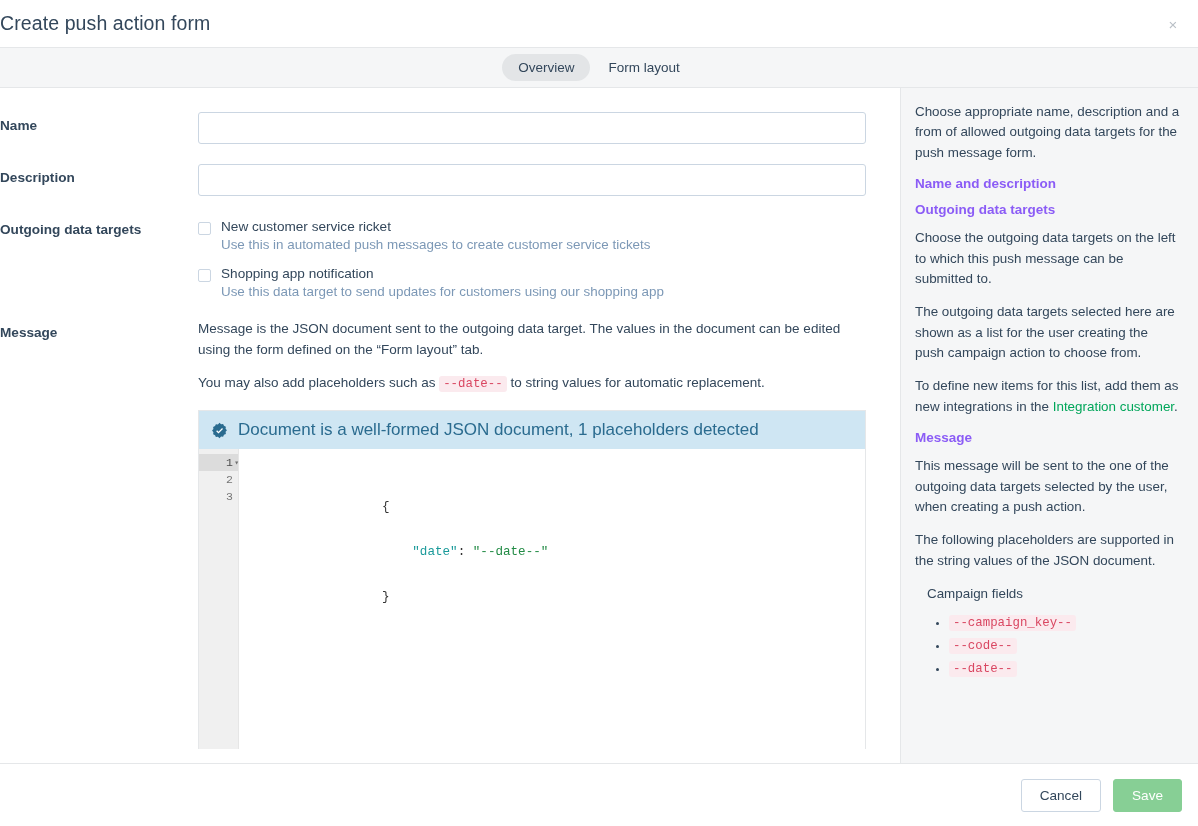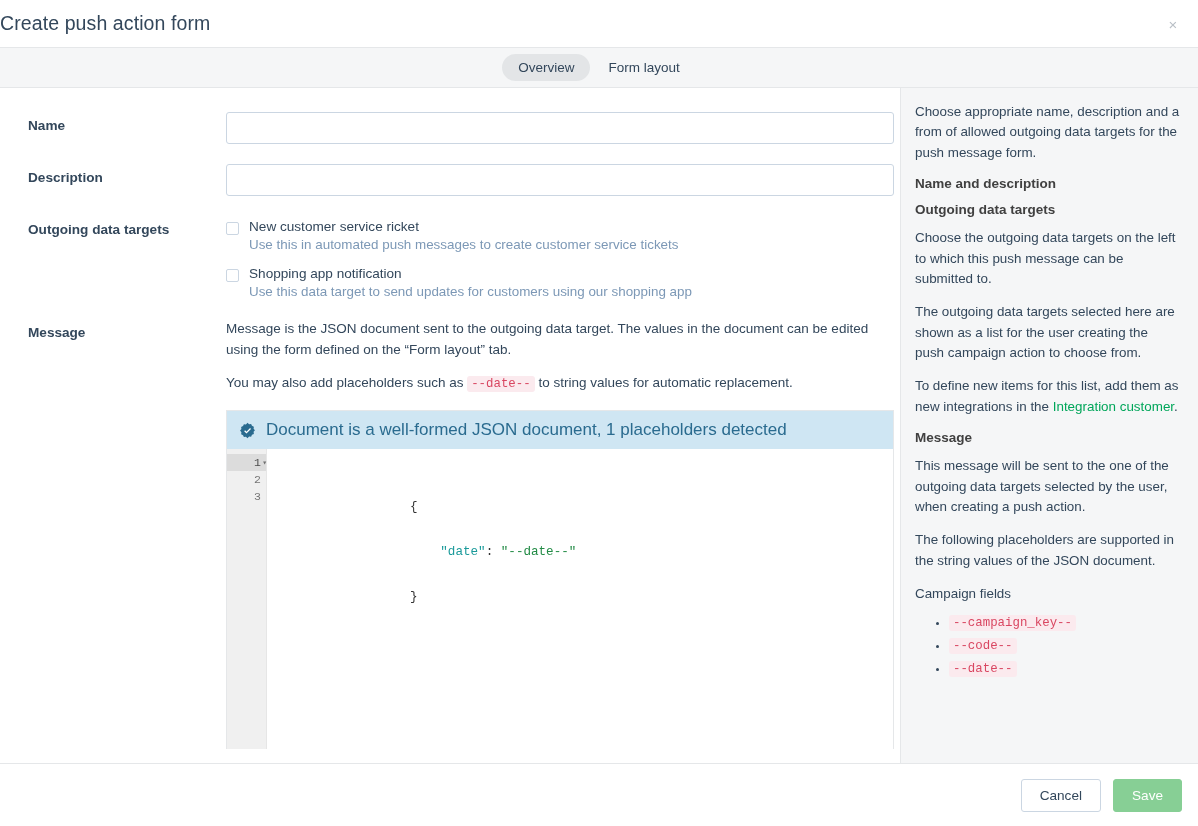--- a/index.html
+++ b/index.html
@@ -73,21 +73,21 @@
   
   .body {
     flex: 1 1 auto;
     display: flex;
     min-height: 0;
     background: #ffffff;
   }
   .main {
     width: 900px;
     flex: 0 0 900px;
-    padding: 24px 16px 0 28px;
+    padding: 24px 16px 0 0;
     overflow: hidden;
     background: #ffffff;
   }
   .aside {
     flex: 1 1 auto;
     background: #f5f6f7;
     border-left: 1px solid #e5e7e9;
     padding: 14px 18px 0 14px;
     overflow: hidden;
   }
@@ -235,28 +235,28 @@
   
   .aside p {
     font-size: 13.4px;
     line-height: 1.52;
     color: #33475b;
     margin: 0 0 13px 0;
   }
   .aside h4 {
     font-size: 13.5px;
     font-weight: bold;
-    color: #404040;
+    color: #8b5cf6;
     margin: 0 0 11px 0;
   }
   .aside .plain-head {
     font-size: 13.4px;
     font-weight: normal;
     color: #33475b;
-    margin: 0 0 8px 0;
+    margin: 0 0 8px 12px;
   }
   .aside a {
     color: #00a65a;
     text-decoration: none;
   }
   .ph-list {
     margin: 0 0 10px 0;
     padding-left: 34px;
     list-style: disc;
   }

